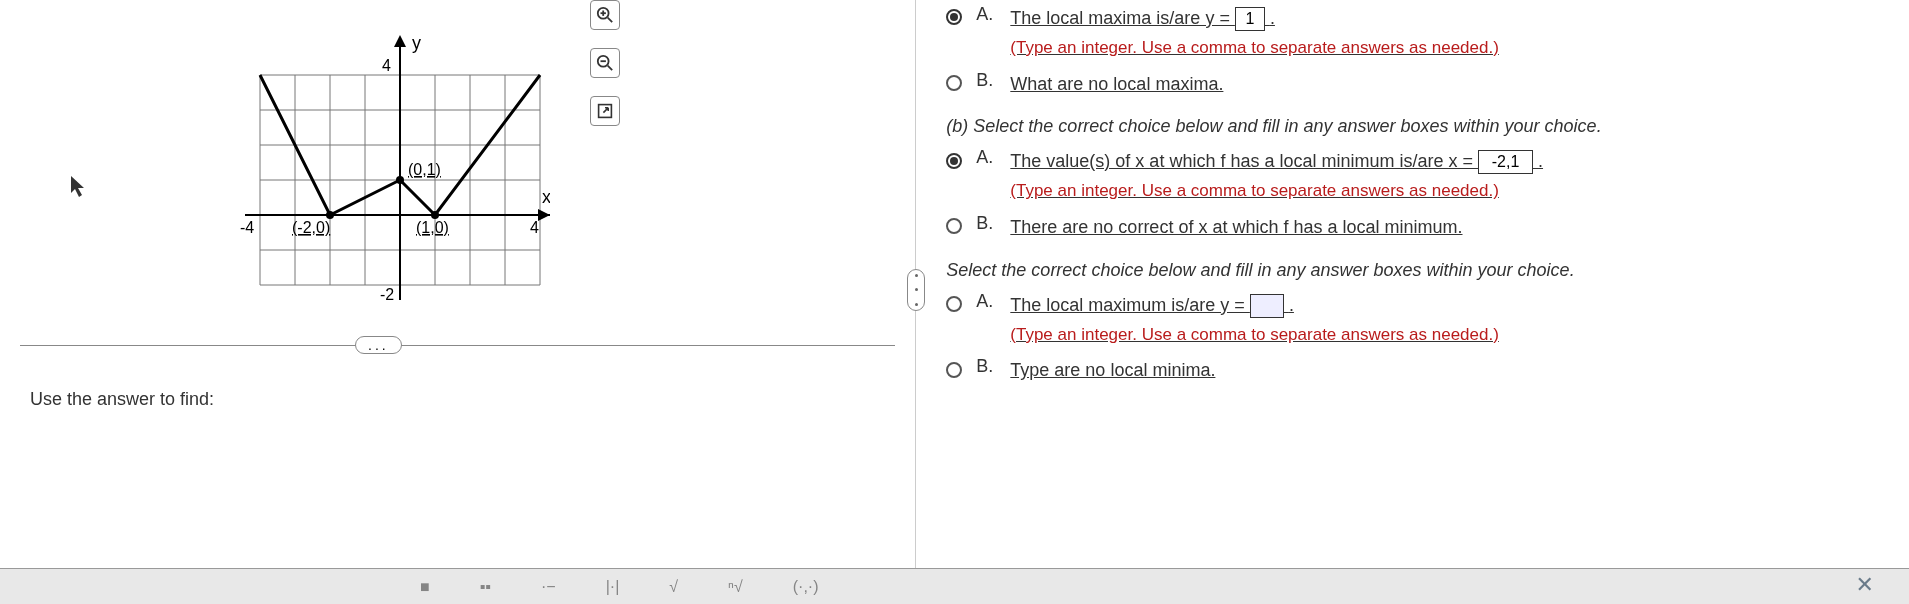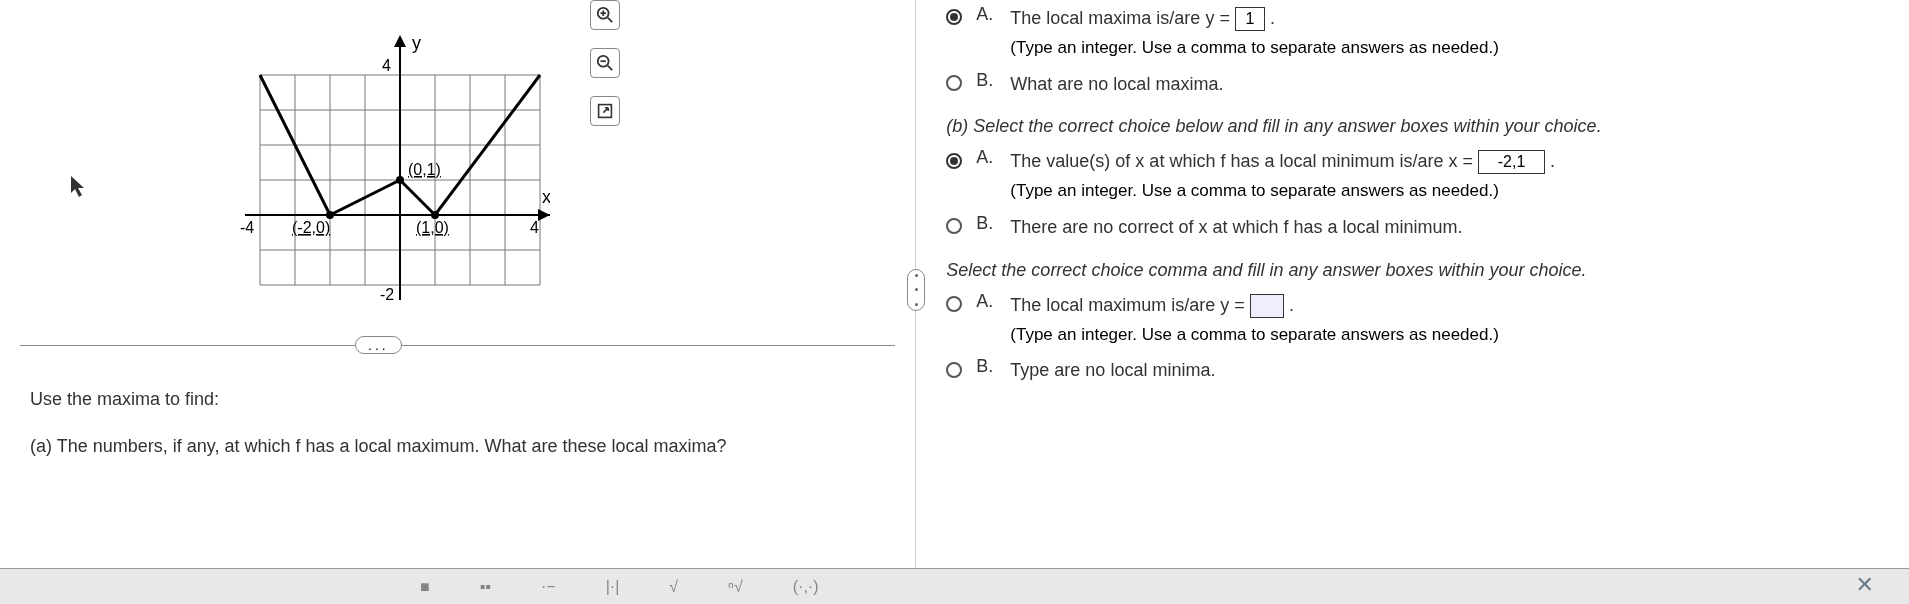--- a/index.html
+++ b/index.html
@@ -19,23 +19,23 @@
     svg.graph { width: 100%; height: 100%; }
     .tool-column { position: absolute; left: 590px; top: 0px; display: flex; flex-direction: column; gap: 18px; }
     .tool-btn { width: 30px; height: 30px; border: 1px solid #888; border-radius: 4px; display: flex; align-items: center; justify-content: center; background: #fff; font-size: 16px; cursor: pointer; }
     .divider-line { position: absolute; top: 345px; left: 20px; right: 20px; border-top: 1px solid #888; }
     .more-dots { position: absolute; top: 336px; left: 355px; background: #fff; border: 1px solid #888; border-radius: 12px; padding: 0px 12px; font-size: 14px; letter-spacing: 3px; }
     .question-text { position: absolute; top: 385px; left: 30px; right: 40px; font-size: 18px; color: #333; line-height: 1.6; }
     .question-text p.intro { margin-bottom: 18px; }
     .choice-row { display: flex; align-items: flex-start; margin: 8px 0; gap: 10px; }
     .choice-row .radio-wrap { flex: 0 0 20px; padding-top: 2px; }
     .choice-row .letter { flex: 0 0 24px; font-weight: normal; }
-    .choice-row .choice-text { flex: 1; line-height: 1.6; }
-    .hint { font-size: 17px; color: #000000; }
-    input.answer-box { width: 67px; height: 24px; font-size: 16px; text-align: center; border: 1px solid #333; padding: 1px 3px; font-family: Arial, sans-serif; }
+    .choice-row .choice-text { flex: 1; line-height: 1.6; text-decoration: underline; }
+    .hint { font-size: 17px; color: #b91c1c; }
+    input.answer-box { width: 55px; height: 24px; font-size: 16px; text-align: center; border: 1px solid #333; padding: 1px 3px; font-family: Arial, sans-serif; }
     .section-prompt { margin: 18px 0 10px 0; font-style: italic; }
     .right-panel .truncated-top { margin-top: -6px; }
     .scroll-handle { position: absolute; left: 48%; top: 48%; transform: translate(-50%,-50%); }
     .scroll-btn { width: 18px; height: 42px; border: 1px solid #888; border-radius: 10px; background: #fff; display: flex; flex-direction: column; align-items: center; justify-content: space-between; padding: 4px 0; cursor: pointer; }
     .scroll-btn .dot { width: 3px; height: 3px; background: #666; border-radius: 50%; }
     .bottom-bar { position: absolute; bottom: 0; left: 0; right: 0; height: 36px; background: #e8e8e8; border-top: 1px solid #999; display: flex; align-items: center; gap: 50px; padding-left: 420px; font-size: 16px; color: #444; }
     .bottom-bar .sym { opacity: 0.6; }
     .close-x { position: absolute; right: 35px; bottom: 6px; font-size: 22px; color: #6a7b8a; cursor: pointer; }
     .radio-selected { position: relative; display: inline-block; width: 16px; height: 16px; border: 2px solid #333; border-radius: 50%; vertical-align: middle; }
     .radio-selected::after { content:""; position:absolute; top:2px; left:2px; width:8px; height:8px; background:#333; border-radius:50%; }
@@ -114,22 +114,21 @@
             <rect x="2" y="2" width="16" height="16" stroke="#333" fill="none" stroke-width="2"></rect>
             <path d="M8 12 L14 6 M14 6 L10 6 M14 6 L14 10" stroke="#333" stroke-width="2" fill="none"></path>
           </svg>
       </div>
     </div>
 
     <div class="divider-line"></div>
     <div class="more-dots">...</div>
 
     <div class="question-text">
-      <p class="intro">Use the maxima to find:</p>
-      <p>(a)  The numbers, if any, at which f has a local maximum.  What are these local maxima?</p>
+      <p class="intro">Use the answer to find:</p>
     </div>
   </div>
 
   <div class="scroll-handle">
     <div class="scroll-btn">
         <span class="dot"></span>
         <span class="dot"></span>
         <span class="dot"></span>
       </div>
   </div>
@@ -165,21 +164,21 @@
         <span class="hint">(Type an integer. Use a comma to separate answers as needed.)</span>
       </span>
     </div>
 
     <div class="choice-row">
       <span class="radio-wrap"><span class="radio-empty"></span></span>
       <span class="letter">B.</span>
       <span class="choice-text">There are no correct of x at which f has a local minimum.</span>
     </div>
 
-    <p class="section-prompt">Select the correct choice comma and fill in any answer boxes within your choice.</p>
+    <p class="section-prompt">Select the correct choice below and fill in any answer boxes within your choice.</p>
 
     <div class="choice-row">
       <span class="radio-wrap"><span class="radio-empty"></span></span>
       <span class="letter">A.</span>
       <span class="choice-text">
         <span>The local maximum is/are y = </span>
         <input class="answer-box" style="width: 34px; background: rgb(238, 238, 255);" value="">
         <span>.</span><br>
         <span class="hint">(Type an integer. Use a comma to separate answers as needed.)</span>
       </span>

